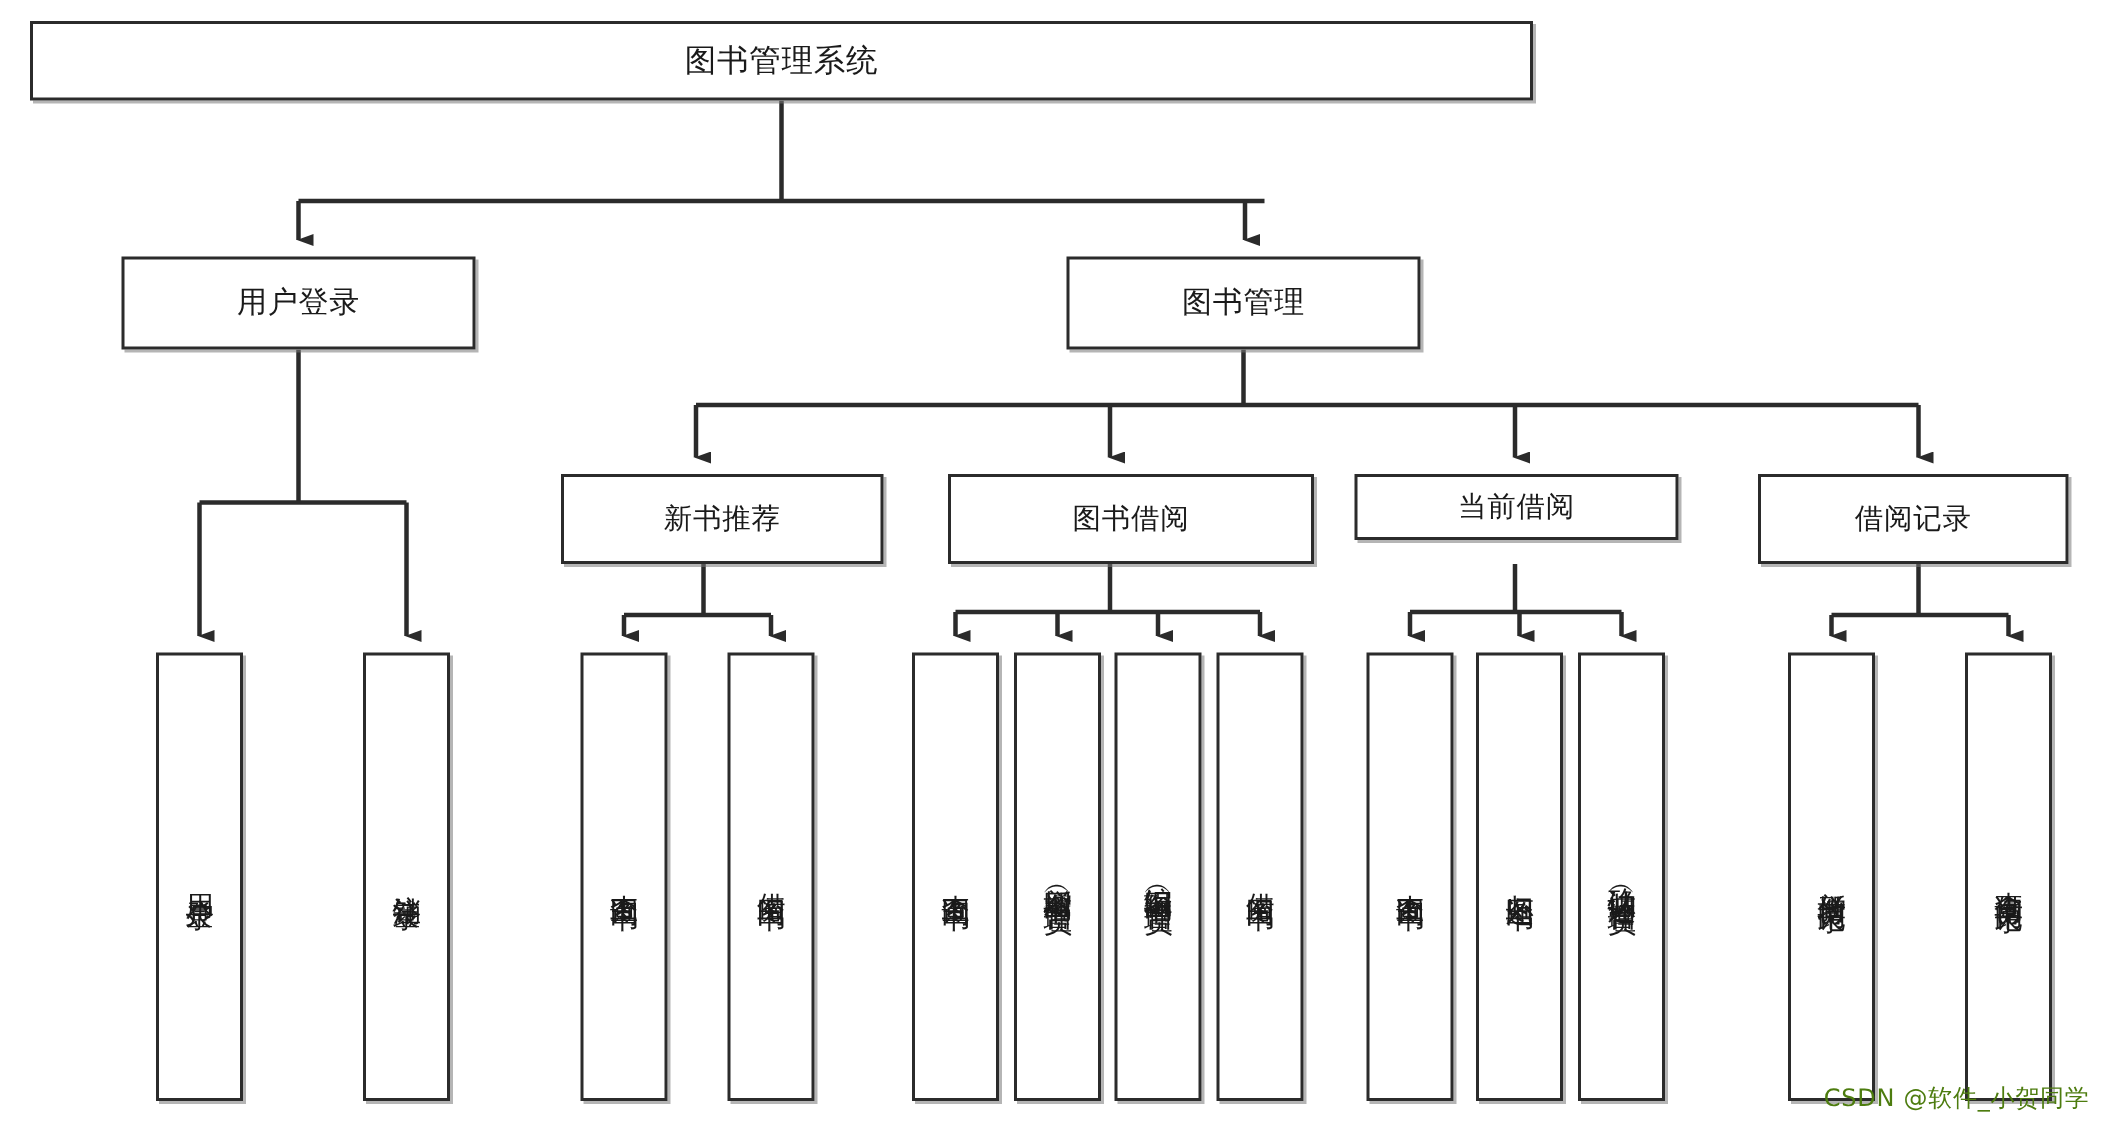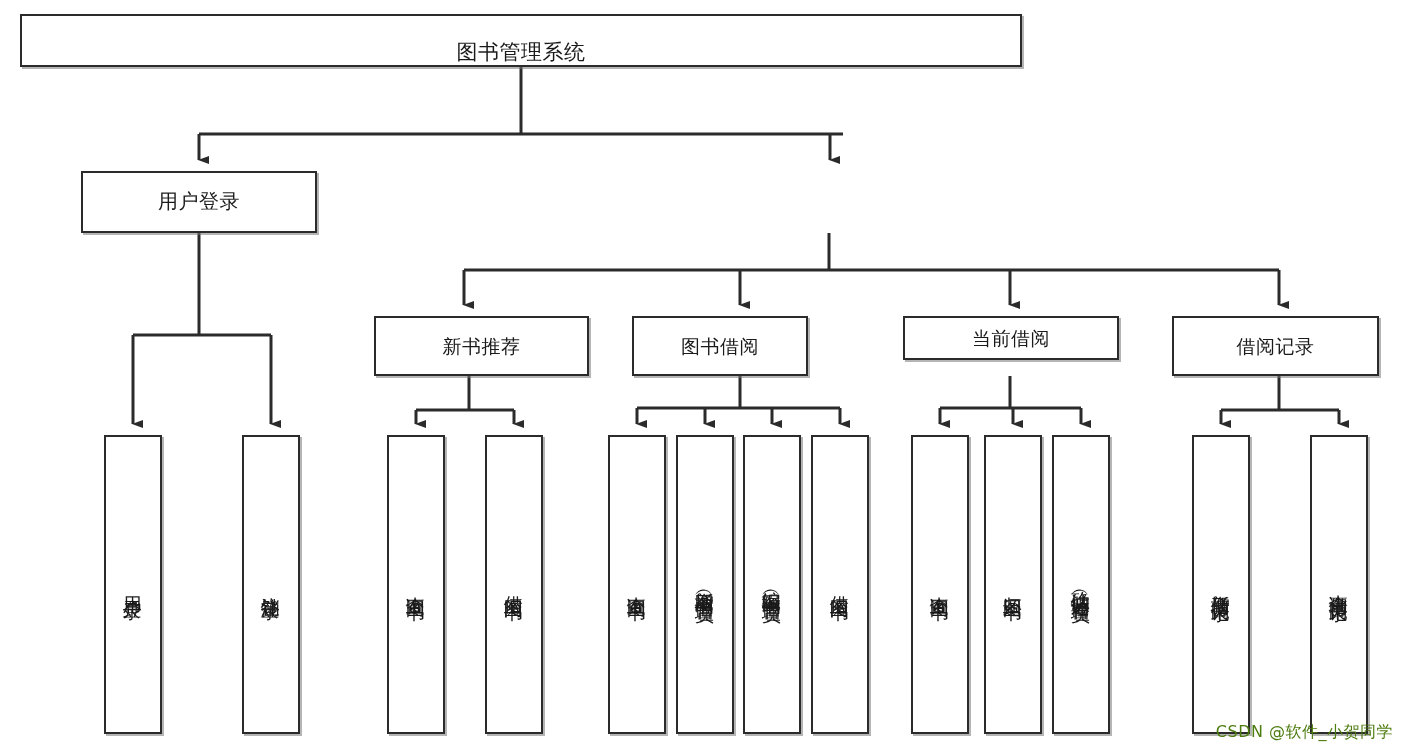--- a/index.html
+++ b/index.html
@@ -115,32 +115,35 @@
       <path d="M1013,408 L1013,424" marker-end="url(#arrowhead)"></path>
       <path d="M1081,408 L1081,424" marker-end="url(#arrowhead)"></path>
 
       <path d="M1279,376 L1279,410"></path>
       <path d="M1221,410 L1339,410"></path>
       <path d="M1221,410 L1221,424" marker-end="url(#arrowhead)"></path>
       <path d="M1339,410 L1339,424" marker-end="url(#arrowhead)"></path>
     </g>
   </svg>
 
-  <div class="node-box node-root" style="left:20px; top:14px; width:1002px; height:53px;align-items:flex-end;">
+  <div class="node-box node-root" style="left:20px; top:14px; width:1002px; height:53px;">
     <span class="node-label">图书管理系统</span>
   </div>
 
   <div class="node-box node-l2" style="left:81px; top:171px; width:236px; height:62px;">
     <span class="node-label">用户登录</span>
   </div>
+  <div class="node-box node-l2" style="left:711px; top:171px; width:236px; height:62px;">
+    <span class="node-label">图书管理</span>
+  </div>
 
   <div class="node-box node-l3" style="left:362px; top:316px; width:215px; height:60px;margin-left:12px;">
     <span class="node-label">新书推荐</span>
   </div>
-  <div class="node-box node-l3" style="left:632px; top:316px; width:176px; height:60px;">
+  <div class="node-box node-l3" style="left:632px; top:316px; width:244px; height:60px;">
     <span class="node-label">图书借阅</span>
   </div>
   <div class="node-box node-l3" style="left:903px; top:316px; width:216px; height:44px;">
     <span class="node-label">当前借阅</span>
   </div>
   <div class="node-box node-l3" style="left:1172px; top:316px; width:207px; height:60px;">
     <span class="node-label">借阅记录</span>
   </div>
 
   <div class="node-box node-leaf" style="left:104px; top:435px; width:58px; height:299px;">

